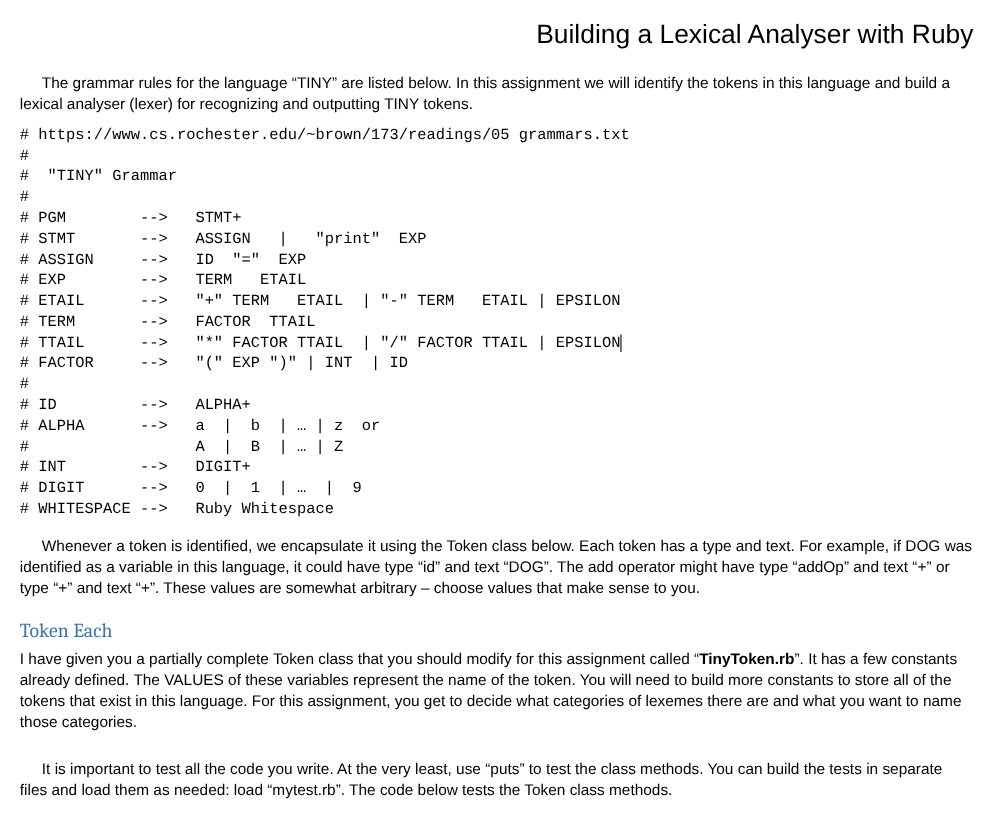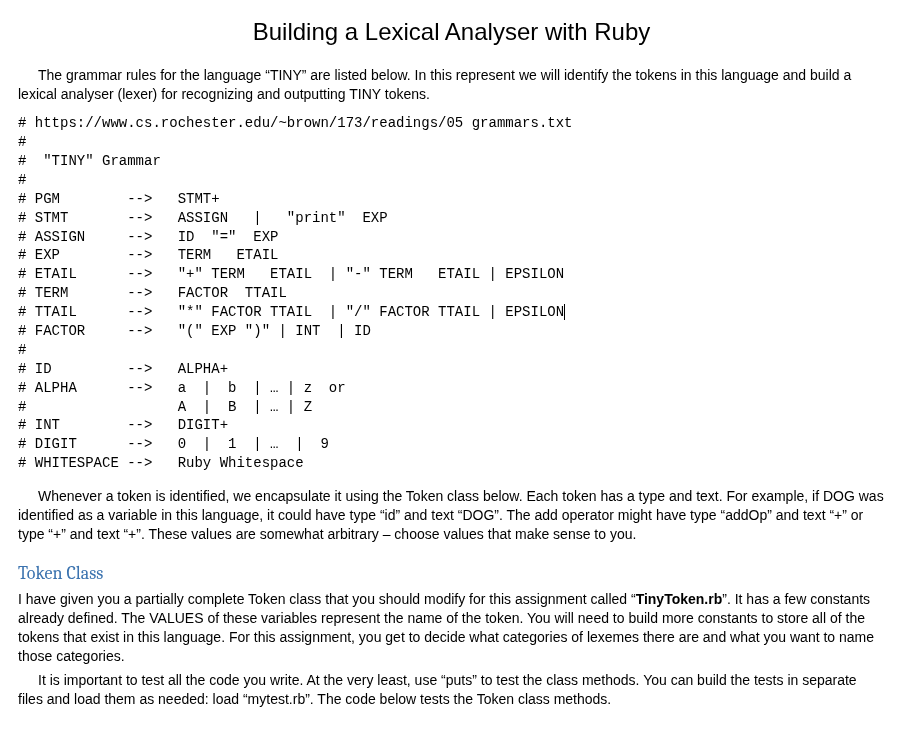--- a/index.html
+++ b/index.html
@@ -6,21 +6,21 @@
       font-family: Arial, Helvetica, sans-serif;
       font-size: 14px;
       color: #000;
       margin: 0;
       padding: 14px 18px;
       width: 903px;
       box-sizing: border-box;
       line-height: 1.35;
     }
     h1.title {
-      text-align: center;
+      text-align: right;
       font-size: 24px;
       font-weight: normal;
       margin: 2px 0 18px 0;
     }
     p.para {
       margin: 0 0 10px 0;
       text-indent: 20px;
     }
     p.para-noind {
       margin: 4px 0 0 0;
@@ -42,21 +42,21 @@
     }
     .cursor {
       border-right: 1px solid #000;
     }
   </style>
 </head>
 <body>
 
 <h1 class="title">Building a Lexical Analyser with Ruby</h1>
 
-<p class="para">The grammar rules for the language “TINY” are listed below. In this represent we will identify the tokens in this language and build a lexical analyser (lexer) for recognizing and outputting TINY tokens.</p>
+<p class="para">The grammar rules for the language “TINY” are listed below. In this assignment we will identify the tokens in this language and build a lexical analyser (lexer) for recognizing and outputting TINY tokens.</p>
 
 <pre class="grammar"># https://www.cs.rochester.edu/~brown/173/readings/05 grammars.txt
 #
 #  "TINY" Grammar
 #
 # PGM        --&gt;   STMT+
 # STMT       --&gt;   ASSIGN   |   "print"  EXP
 # ASSIGN     --&gt;   ID  "="  EXP
 # EXP        --&gt;   TERM   ETAIL
 # ETAIL      --&gt;   "+" TERM   ETAIL  | "-" TERM   ETAIL | EPSILON
@@ -67,19 +67,19 @@
 # ID         --&gt;   ALPHA+
 # ALPHA      --&gt;   a  |  b  | … | z  or
 #                  A  |  B  | … | Z
 # INT        --&gt;   DIGIT+
 # DIGIT      --&gt;   0  |  1  | …  |  9
 # WHITESPACE --&gt;   Ruby Whitespace
 </pre>
 
 <p class="para">Whenever a token is identified, we encapsulate it using the Token class below. Each token has a type and text. For example, if DOG was identified as a variable in this language, it could have type “id” and text “DOG”. The add operator might have type “addOp” and text “+” or type “+” and text “+”.  These values are somewhat arbitrary – choose values that make sense to you.</p>
 
-<h2 class="section">Token Class</h2>
+<h2 class="section">Token Each</h2>
 
 <p class="para-noind">
   <span>I have given you a partially complete Token class that you should modify for this assignment called “</span><b>TinyToken.rb</b><span>”. It has a few constants already defined. The VALUES of these variables represent the name of the token. You will need to build more constants to store all of the tokens that exist in this language. For this assignment, you get to decide what categories of lexemes there are and what you want to name those categories.</span>
 </p>
 
-<p class="para" style="margin-top:5px;">It is important to test all the code you write. At the very least, use “puts” to test the class methods. You can build the tests in separate files and load them as needed: load “mytest.rb”.  The code below tests the Token class methods.</p>
+<p class="para" style="margin-top:24px;">It is important to test all the code you write. At the very least, use “puts” to test the class methods. You can build the tests in separate files and load them as needed: load “mytest.rb”.  The code below tests the Token class methods.</p>
 
 </body></html>

